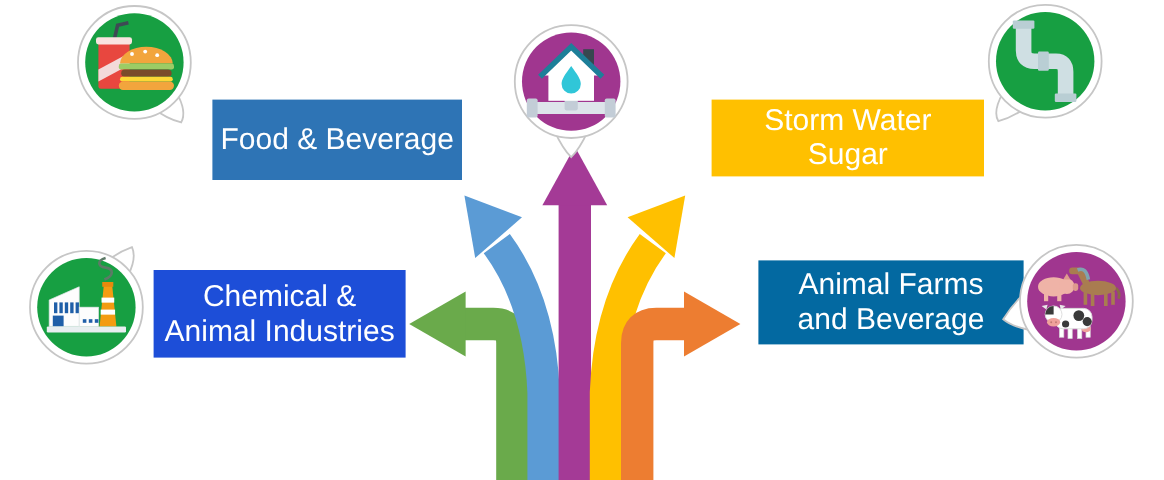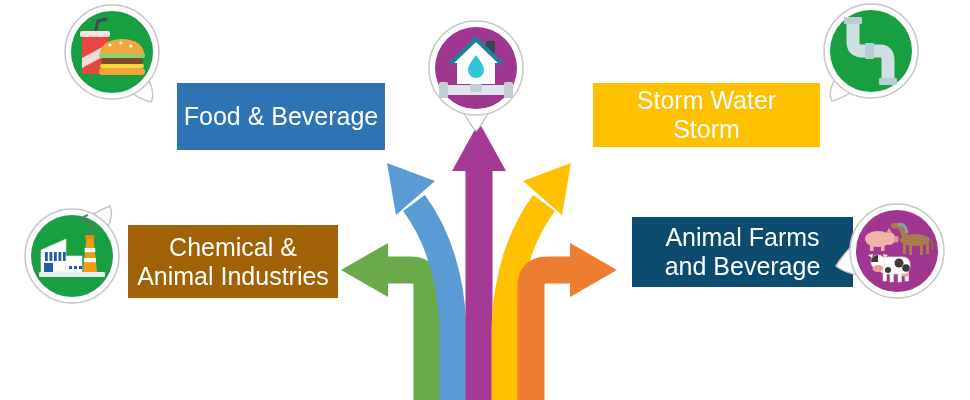--- a/index.html
+++ b/index.html
@@ -23,29 +23,29 @@
 <body>
 
 <div class="canvas">
 
   <div class="node-box" id="box-food" style="background-color: rgb(46, 116, 181);">
     <span>Food &amp; Beverage</span>
   </div>
 
   <div class="node-box" id="box-storm" style="background-color: rgb(255, 192, 0);">
     <span>Storm Water</span>
-    <span>Storm</span>
+    <span>Sugar</span>
   </div>
 
-  <div class="node-box" id="box-chem" style="background-color: #a16207;">
+  <div class="node-box" id="box-chem" style="background-color: #1d4ed8;">
     <span>Chemical &amp;</span>
     <span>Animal Industries</span>
   </div>
 
-  <div class="node-box" id="box-animal" style="background-color: #0c4a6e;">
+  <div class="node-box" id="box-animal" style="background-color: #0369a1;">
     <span>Animal Farms</span>
     <span>and Beverage</span>
   </div>
 
   <svg class="layer" width="970" height="400" viewBox="0 0 970 400">
 
     <g>
       <path d="M 427,401 L 427,286 Q 427,270 411,270 L 387,270" fill="none" stroke-width="27" stroke="#6aaa4b"></path>
       <polygon points="388,243 388,297 341,270" fill="#6aaa4b"></polygon>
     </g>

